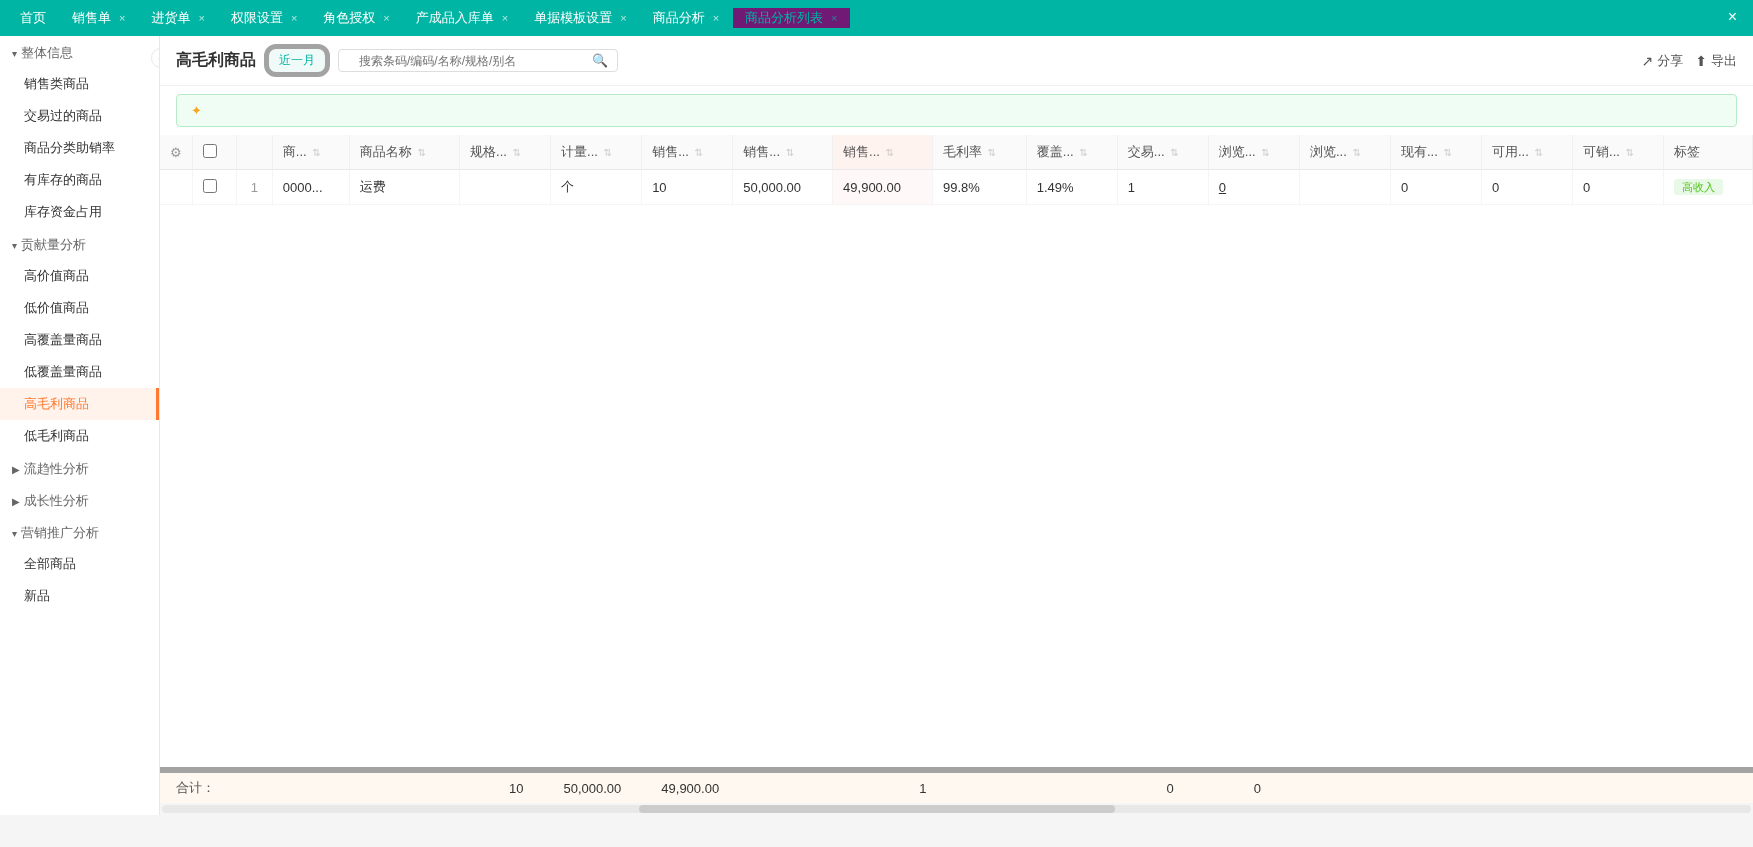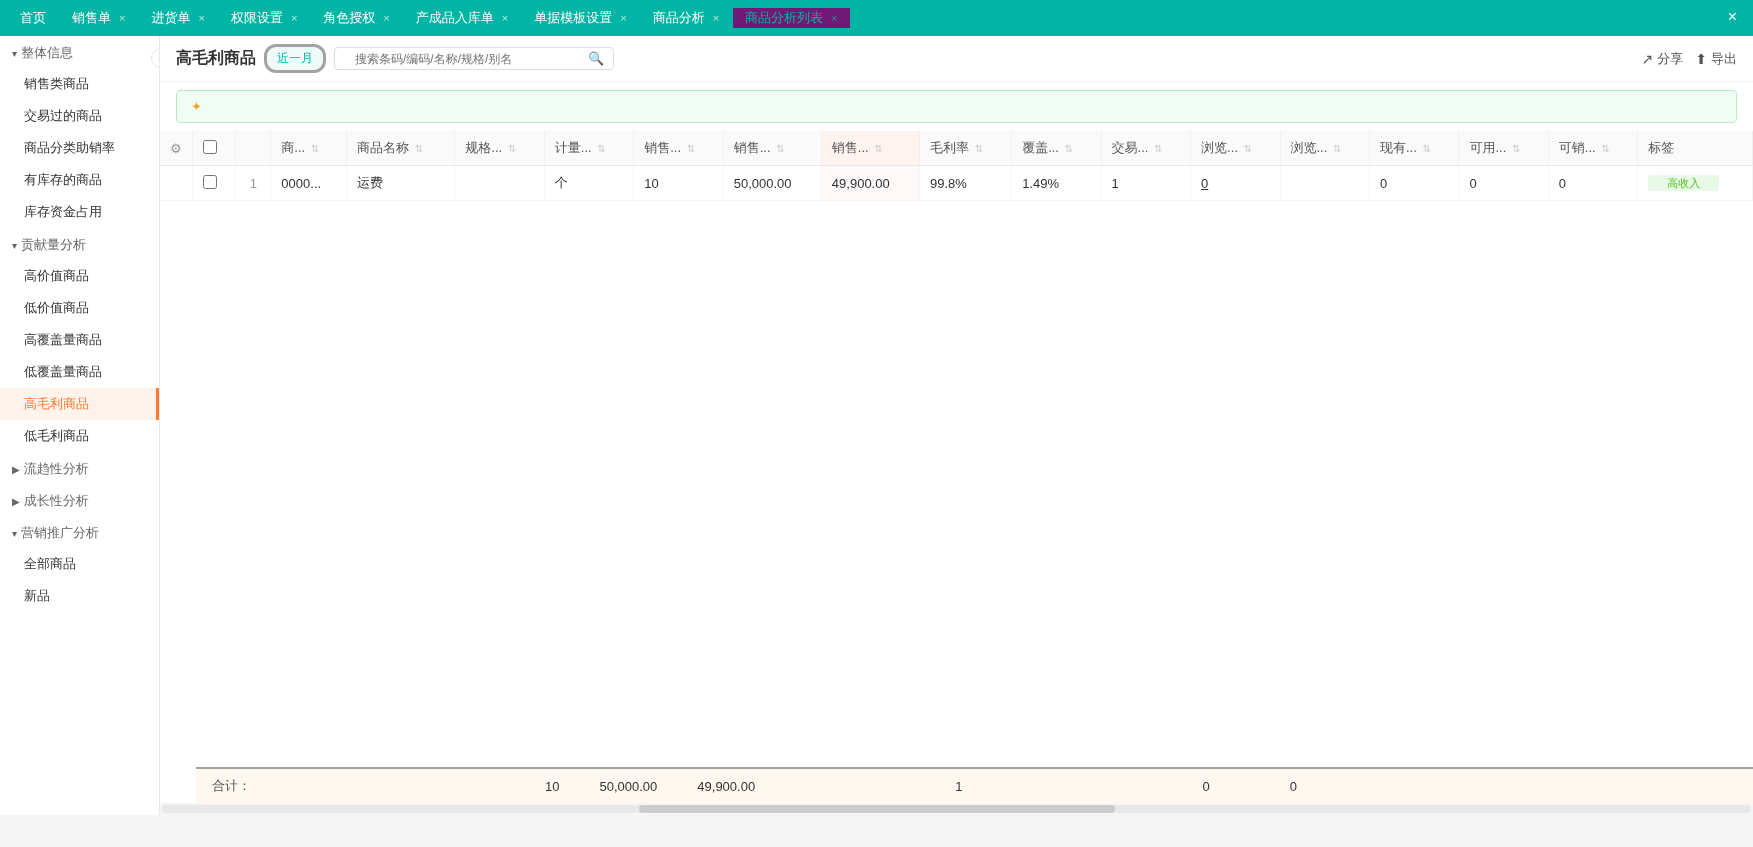--- a/index.html
+++ b/index.html
@@ -118,21 +118,21 @@
       border-bottom: 1px solid #f0f0f0;
       gap: 8px;
     }
     .content-title {
       font-size: 16px;
       font-weight: bold;
       color: #333;
     }
     .filter-btn {
       background: #f0faf9;
-      border: 3px solid #a3a3a3;
+      border: 5px solid #a3a3a3;
       color: #00b5a3;
       padding: 3px 10px;
       border-radius: 12px;
       cursor: pointer;
       font-size: 12px;
     }
     .search-box {
       display: flex;
       align-items: center;
       border: 1px solid #ddd;
@@ -213,37 +213,36 @@
     tbody tr { border-bottom: 1px solid #f5f5f5; }
     tbody td {
       padding: 8px 10px;
       color: #333;
       border-right: 1px solid #f5f5f5;
       white-space: nowrap;
     }
     .badge-high-income {
       background: #e8f9e8;
       color: #52c41a;
-      padding: 2px 19px;
+      padding: 2px 8px;
       border-radius: 3px;
       font-size: 11px;
     }
 
     
     .footer-bar {
       height: 36px;
       background: #fff8f0;
-      border-top: 2px solid #a3a3a3;
+      border-top: 6px solid #a3a3a3;
       display: flex;
       align-items: center;
       padding: 0 16px;
       font-size: 13px;
       color: #555;
       gap: 4px;
-      margin-left: 36px;
     }
     .footer-cells {
       display: flex;
       flex: 1;
     }
     .footer-cell {
       padding: 0 10px;
       color: #333;
       white-space: nowrap;
     }

